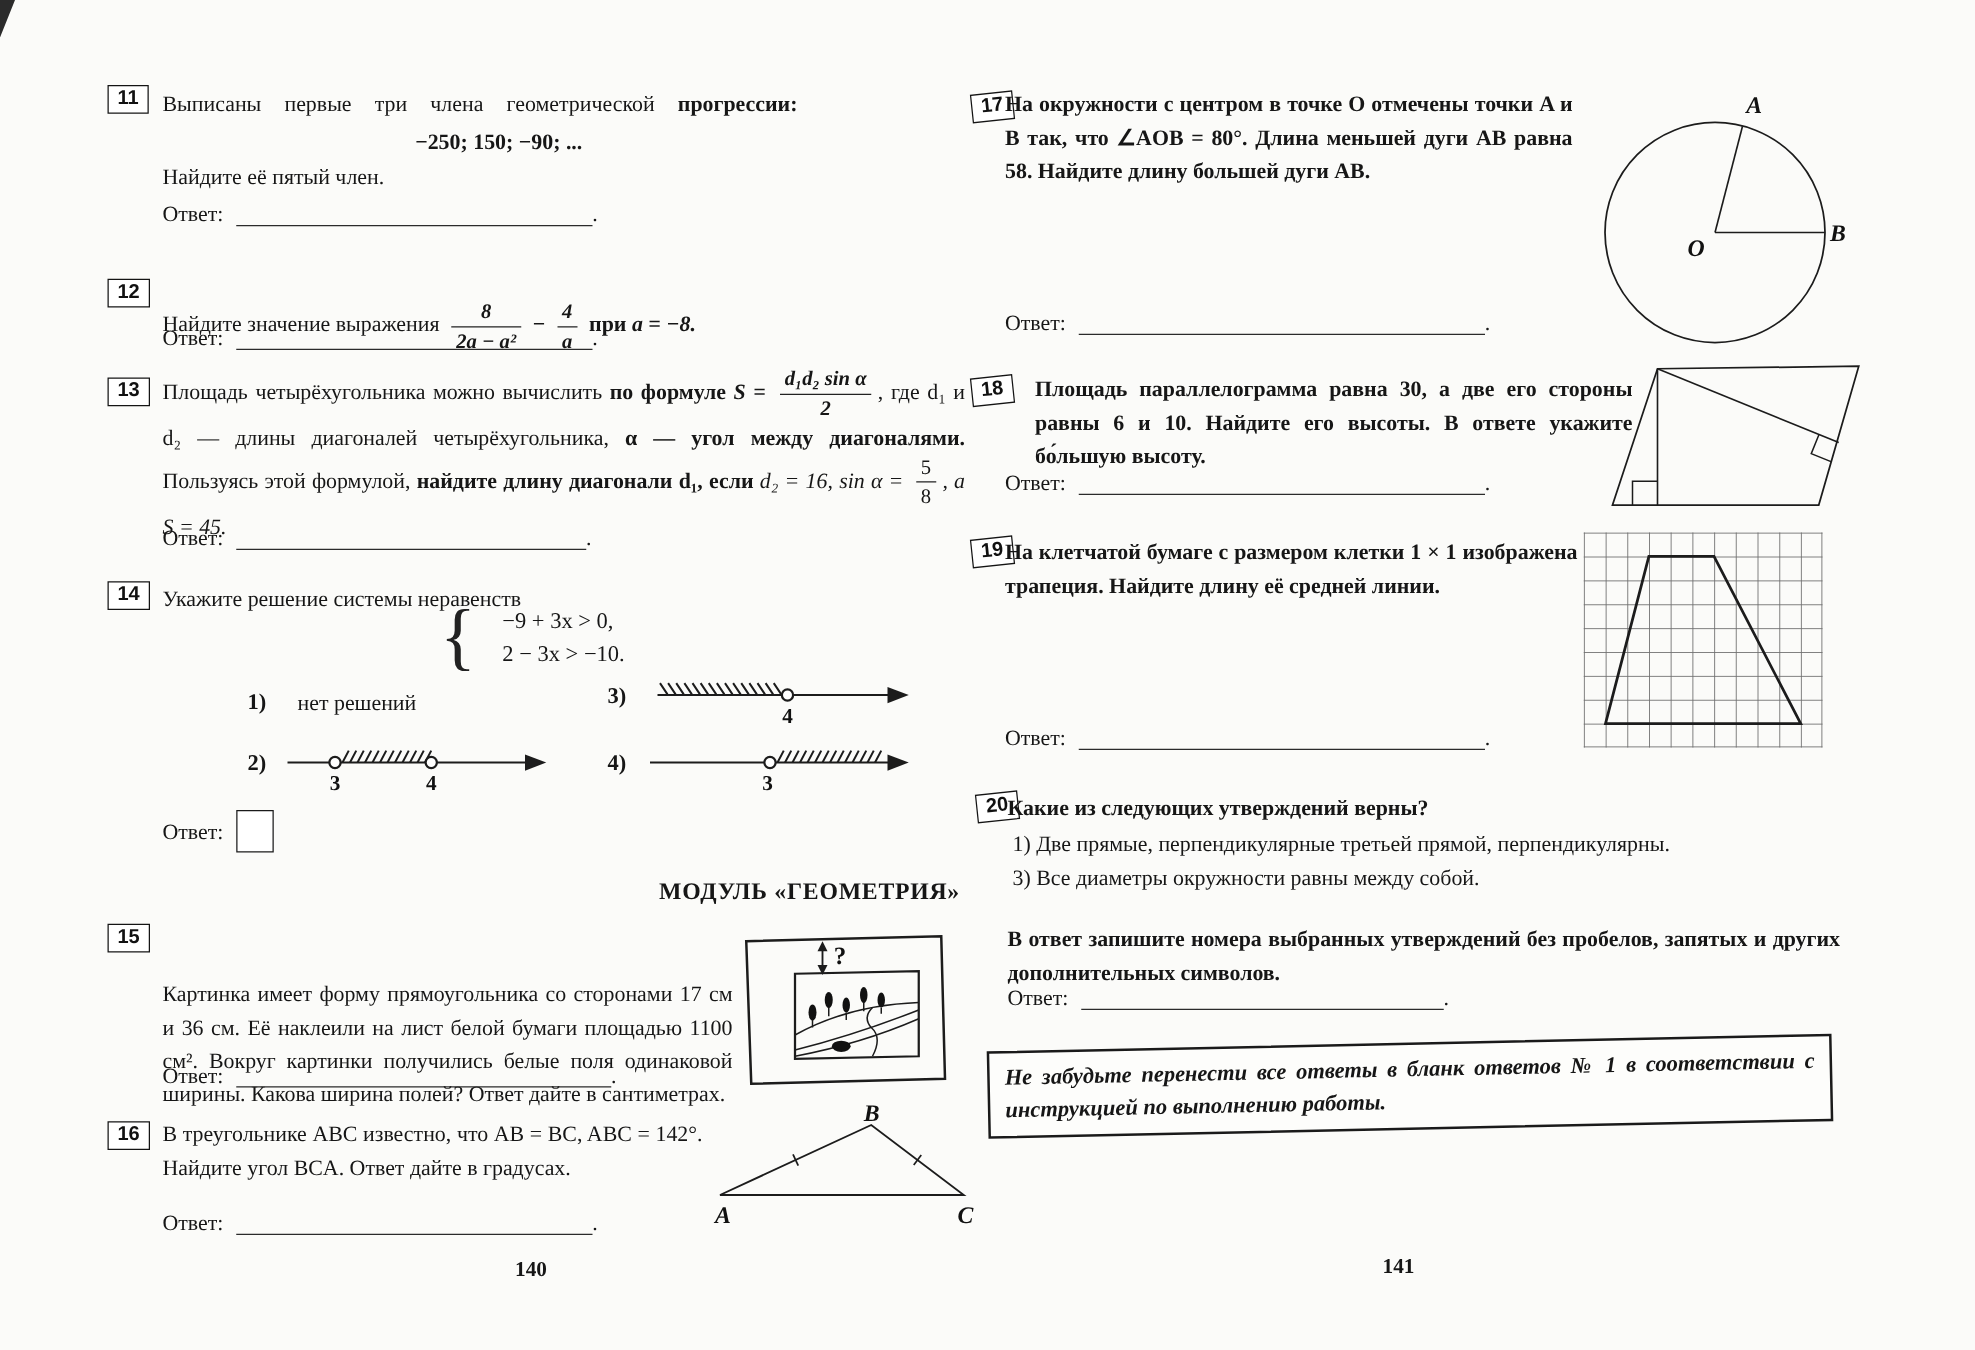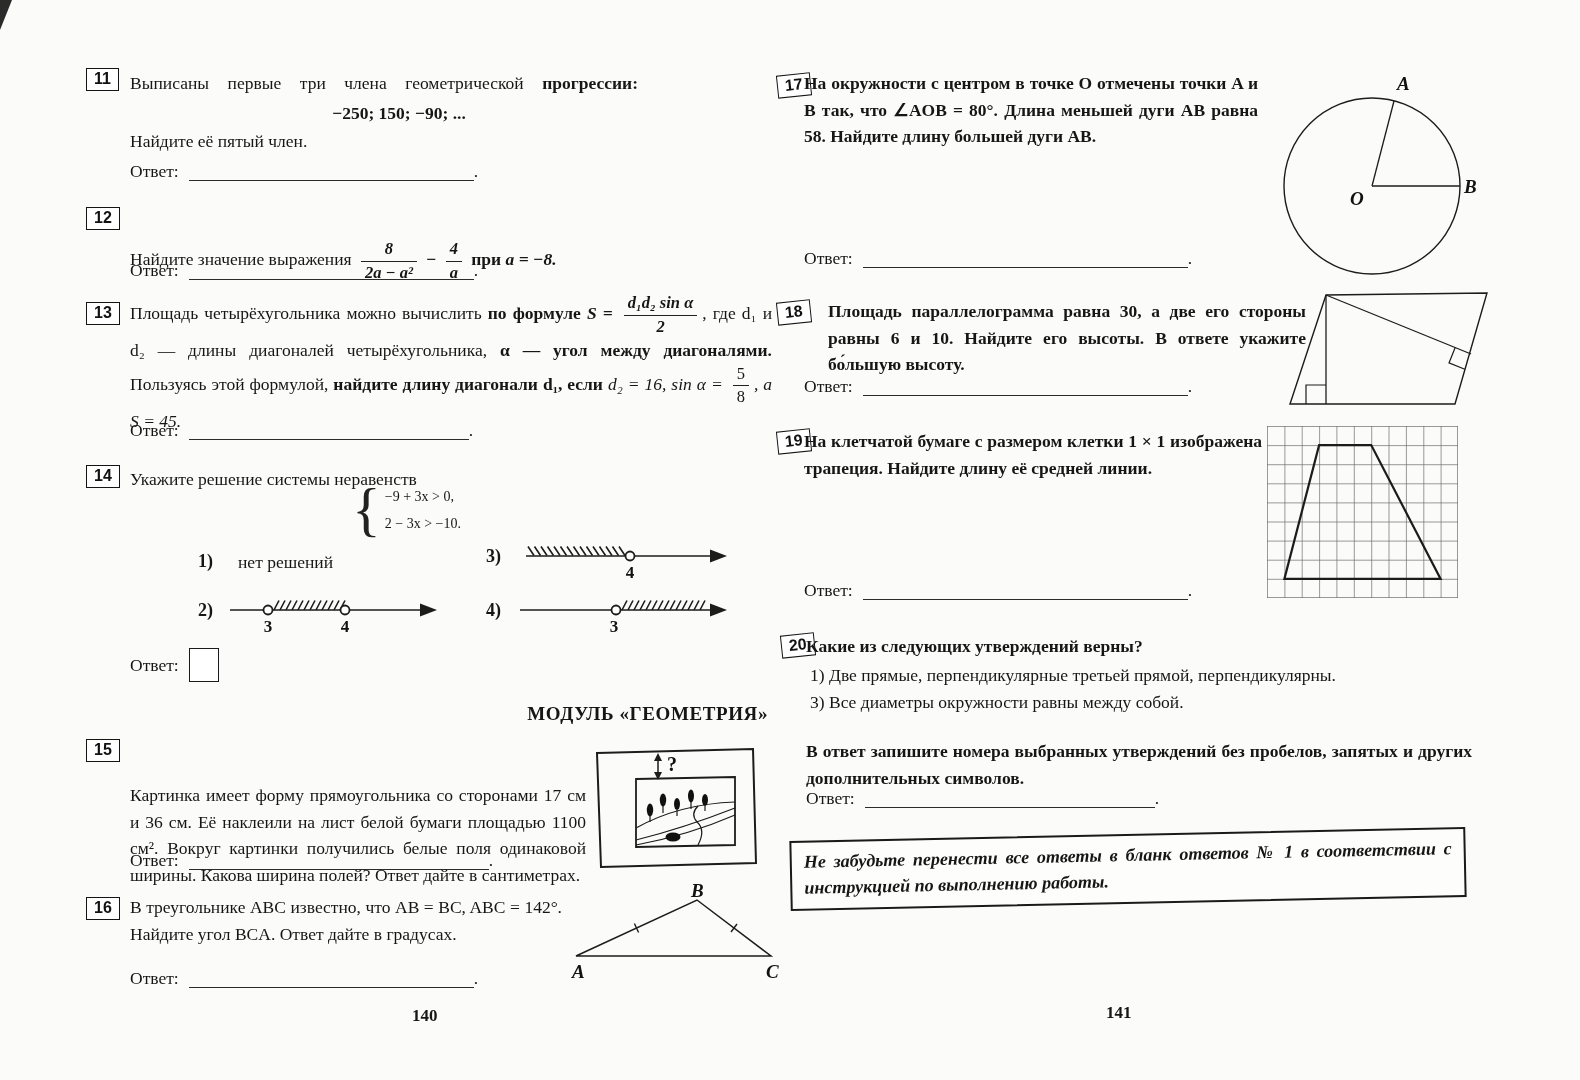--- a/index.html
+++ b/index.html
@@ -19,21 +19,21 @@
   .ansrow { position:absolute; font-size:17.5px; white-space:nowrap; }
   .aline { display:inline-block; height:16px; border-bottom:1.4px solid #2b2b2b;
            vertical-align:-4px; margin-left:10px; }
   .ansbox { display:inline-block; width:30px; height:34px; border:1.6px solid #1a1a1a;
             vertical-align:-11px; margin-left:10px; background:#fff; }
   .frac { display:inline-block; vertical-align:middle; text-align:center; margin:0 5px; line-height:1.25; font-size:16.5px; }
   .frac .fn { display:block; border-bottom:1.4px solid #222; padding:0 4px 1px; }
   .frac .fd { display:block; padding:1px 4px 0; }
   .sys { position:absolute; display:flex; align-items:center; }
   .sysbrace { font-size:60px; line-height:0.92; font-weight:400; margin-right:4px; color:#222; }
-  .sysline { font-size:14px; line-height:27px; }
+  .sysline { font-size:18px; line-height:27px;margin-left:17px; }
   .optlabel { position:absolute; font-size:18px; font-weight:bold; }
   .opttext { position:absolute; font-size:17.5px; }
   .module { position:absolute; font:bold 19px "Liberation Serif", serif; letter-spacing:0.6px; text-align:right; }
   .note { position:absolute; border:2px solid #1a1a1a; transform:rotate(-1.2deg);
           padding:6px 12px 8px; font:bold italic 18px "Liberation Serif", serif;
           text-align:justify; background:#fdfdfb; line-height:1.45; }
   .pageno { position:absolute; font:bold 17px "Liberation Serif", serif; }
   svg { position:absolute; overflow:visible; }
   .stroke { stroke:#1c1c1c; fill:none; }
   .flabel { font:bold italic 19px "Liberation Serif", serif; fill:#111; }
@@ -52,21 +52,21 @@
     <div class="p jl" style="left:130px; top:70px; width:508px;">
       <span>Выписаны первые три члена геометрической</span>
       <b>прогрессии:</b>
     </div>
     <div class="p c b" style="left:145px; top:100px; width:508px;">−250;  150;  −90;  ...</div>
     <div class="p" style="left:130px; top:128px; width:508px;">Найдите её пятый член.</div>
     <div class="ansrow" style="left:130px; top:161px;">
       <span>Ответ:</span><span class="aline" style="width:285px;"></span><span>.</span>
     </div>
 
-    <div class="pnum" style="left:86px; top:207px;text-align:center;">12</div>
+    <div class="pnum" style="left:86px; top:223px;text-align:center;">12</div>
     <div class="p" style="left:130px; top:197px; width:580px; white-space:nowrap;margin-top:42px;">
       <span>Найдите значение выражения</span>
       <span class="frac fi b"><span class="fn">8</span><span class="fd">2a − a²</span></span>
       <span class="b">−</span>
       <span class="frac fi b"><span class="fn">4</span><span class="fd">a</span></span>
       <b>при</b>
       <b class="fi">a = −8.</b>
     </div>
     <div class="ansrow" style="left:130px; top:260px;">
       <span>Ответ:</span><span class="aline" style="width:285px;"></span><span>.</span>

